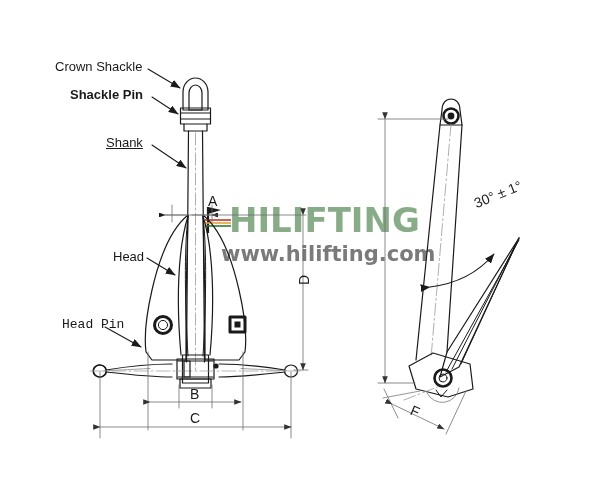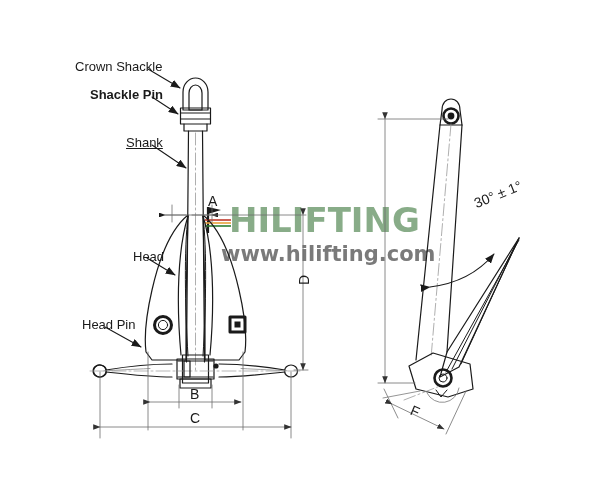--- a/index.html
+++ b/index.html
@@ -21,21 +21,21 @@
     left:0;top:0;
     width:600px;height:492px;
   }
   .lbl{
     position:absolute;
     font-family:"Liberation Sans", sans-serif;
     color:#1a1a1a;
     white-space:nowrap;
     line-height:1;
   }
-  .callout{font-size:13px;margin-left:20px;}
+  .callout{font-size:13px;}
   .dim{font-size:14px;}
   .angle{font-size:14px;}
   
   #watermark{
     position:absolute;
     left:205px;top:203px;
     width:200px;
     pointer-events:none;
     user-select:none;
   }
@@ -230,21 +230,21 @@
   </svg>
 
   <div class="lbl callout" style="left:55px;top:60px;">Crown Shackle</div>
 
   <div class="lbl callout" style="left:70px;top:88px;font-weight:bold;">Shackle Pin</div>
 
   <div class="lbl callout" style="left:106px;top:136px;text-decoration:underline;">Shank</div>
 
   <div class="lbl callout" style="left:113px;top:250px;">Head</div>
 
-  <div class="lbl callout" style="left:62px;top:318px;">Head Pin</div>
+  <div class="lbl callout" style="left:62px;top:318px;font-family:Liberation Mono, monospace;">Head Pin</div>
 
   <div class="lbl dim" style="left:208px;top:194px;">A</div>
 
   <div class="lbl dim" style="left:190px;top:387px;">B</div>
 
   <div class="lbl dim" style="left:190px;top:411px;">C</div>
 
   <div class="lbl dim" style="left:297px;top:285px;transform:rotate(-90deg);transform-origin:left top;">D</div>
 
   <div class="lbl dim" style="left:414px;top:403px;transform:rotate(23deg);transform-origin:left top;">F</div>

